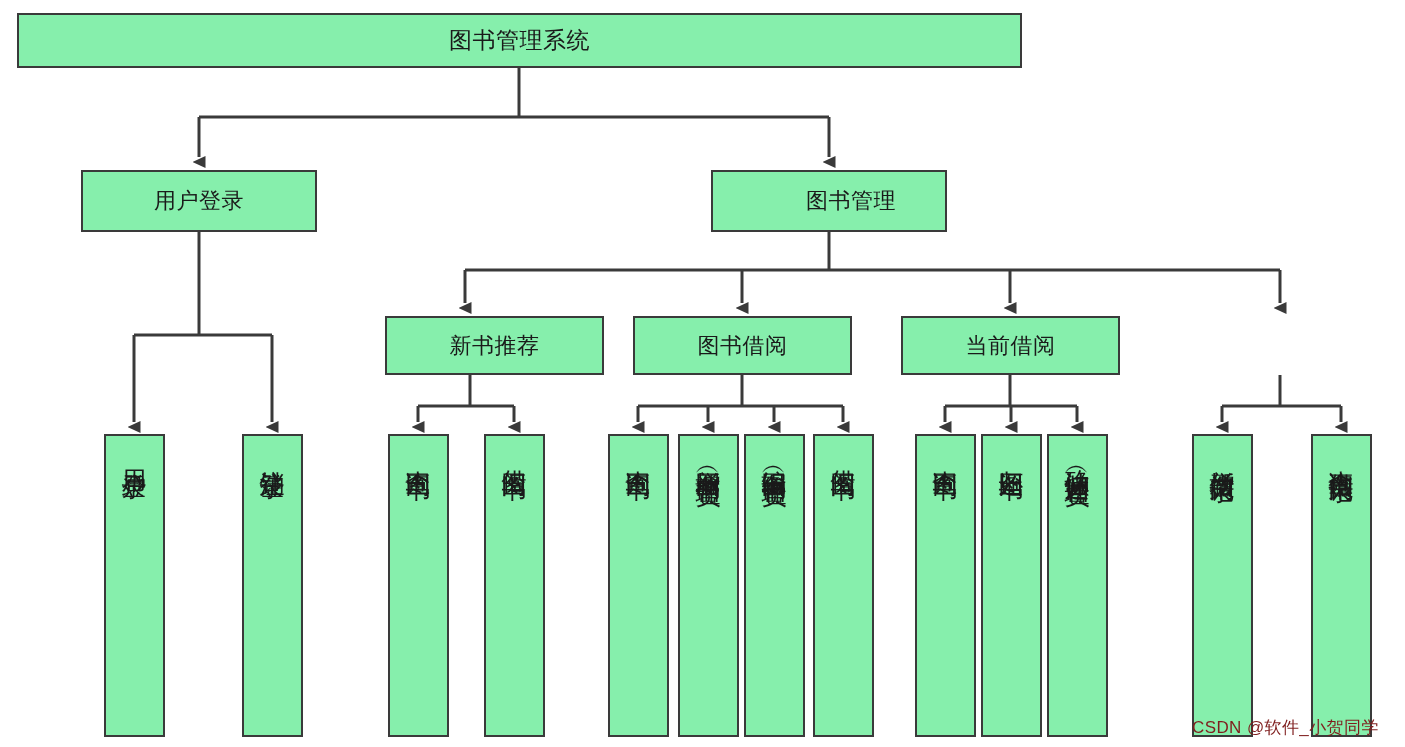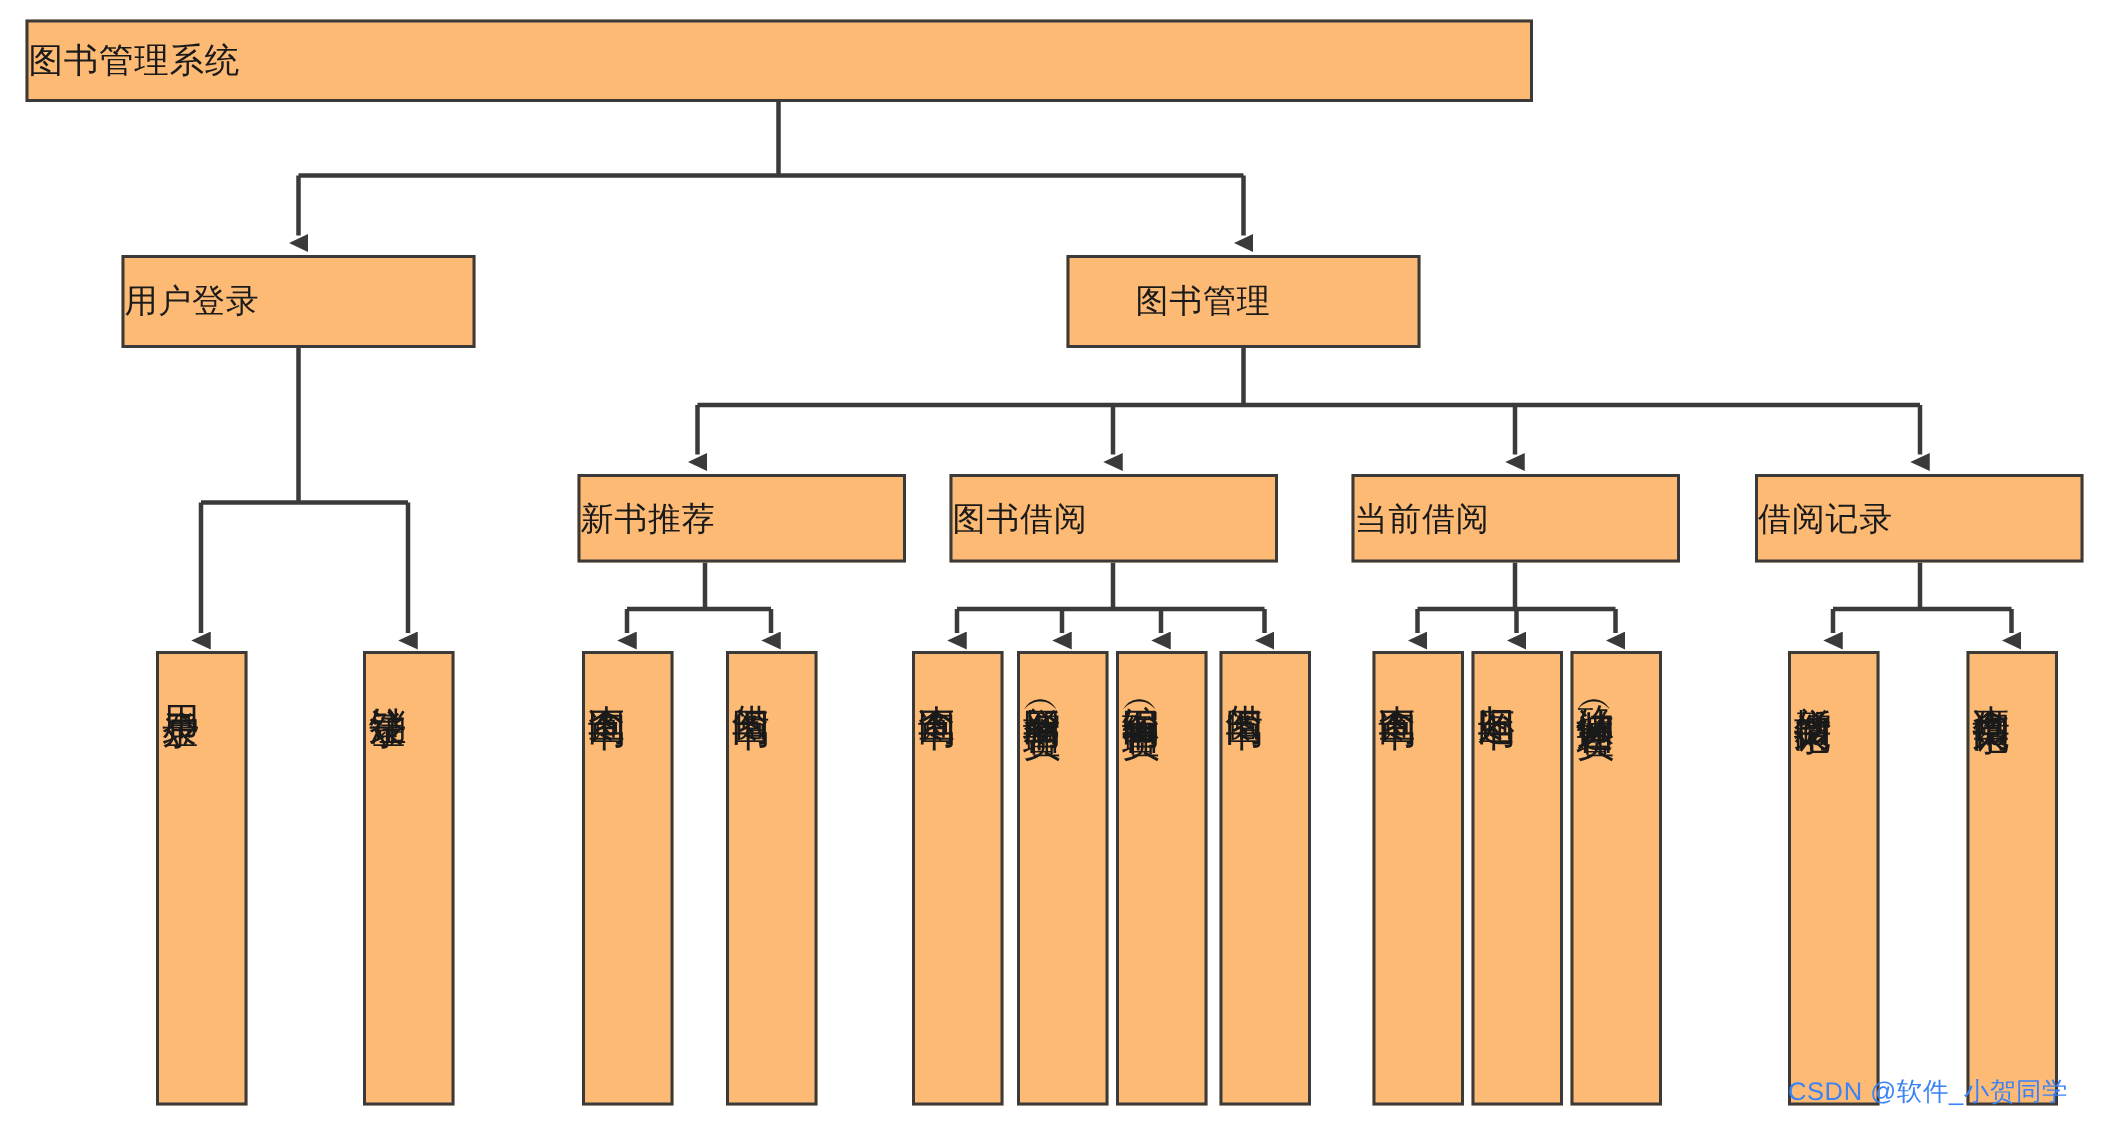--- a/index.html
+++ b/index.html
@@ -21,24 +21,25 @@
     position: absolute;
     left: 0;
     top: 0;
     width: 1405px;
     height: 747px;
     pointer-events: none;
   }
   .node {
     position: absolute;
     box-sizing: border-box;
-    background: #fdba74;
+    background: #86efac;
     border: 2px solid #3a3a3a;
     display: flex;
     align-items: center;
+    justify-content: center;
     color: #1a1a1a;
   }
   .node .label {
     font-size: 22px;
     line-height: 1.18;
     letter-spacing: 0.5px;
     white-space: nowrap;
   }
   .node.vertical {
     align-items: flex-start;
@@ -52,21 +53,21 @@
     letter-spacing: 2px;
     white-space: normal;
     max-height: 268px;
   }
   .node.root .label { font-size: 23px; }
   .watermark {
     position: absolute;
     left: 1192px;
     top: 716px;
     font-size: 17px;
-    color: #3b82f6;
+    color: #7f1d1d;
     letter-spacing: 0.4px;
     white-space: nowrap;
     user-select: none;
   }
 </style>
 </head>
 <body>
 
 <div id="canvas">
 
@@ -133,23 +134,20 @@
 
   <div class="node" style="left:361px; top:316px; width:219px; height:59px;margin-left:24px;">
     <span class="label">新书推荐</span>
   </div>
   <div class="node" style="left:633px; top:316px; width:219px; height:59px;">
     <span class="label">图书借阅</span>
   </div>
   <div class="node" style="left:901px; top:316px; width:219px; height:59px;">
     <span class="label">当前借阅</span>
   </div>
-  <div class="node" style="left:1170px; top:316px; width:219px; height:59px;">
-    <span class="label">借阅记录</span>
-  </div>
 
   <div class="node vertical" style="left:104px; top:434px; width:61px; height:303px;">
     <span class="label">用户登录</span>
   </div>
   <div class="node vertical" style="left:242px; top:434px; width:61px; height:303px;">
     <span class="label">注销登录</span>
   </div>
 
   <div class="node vertical" style="left:388px; top:434px; width:61px; height:303px;">
     <span class="label">查询图书</span>

